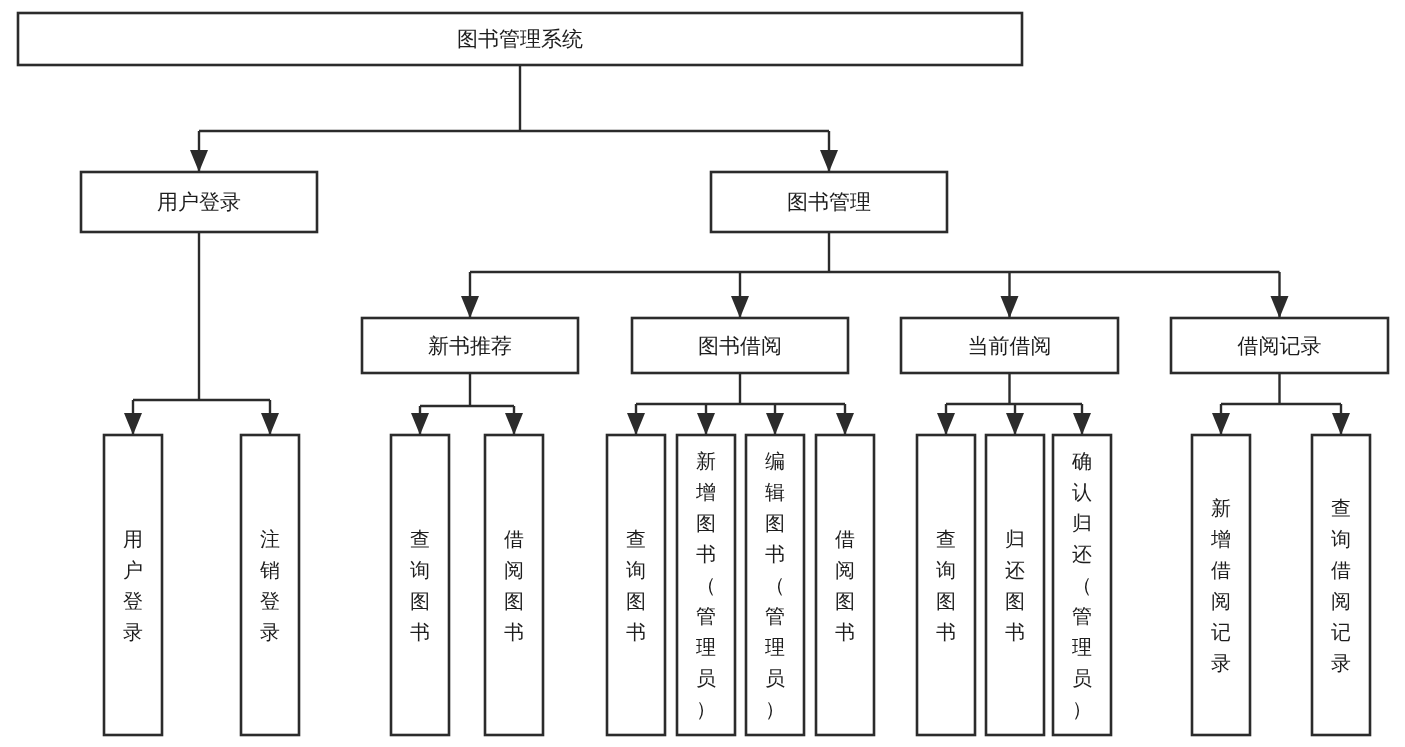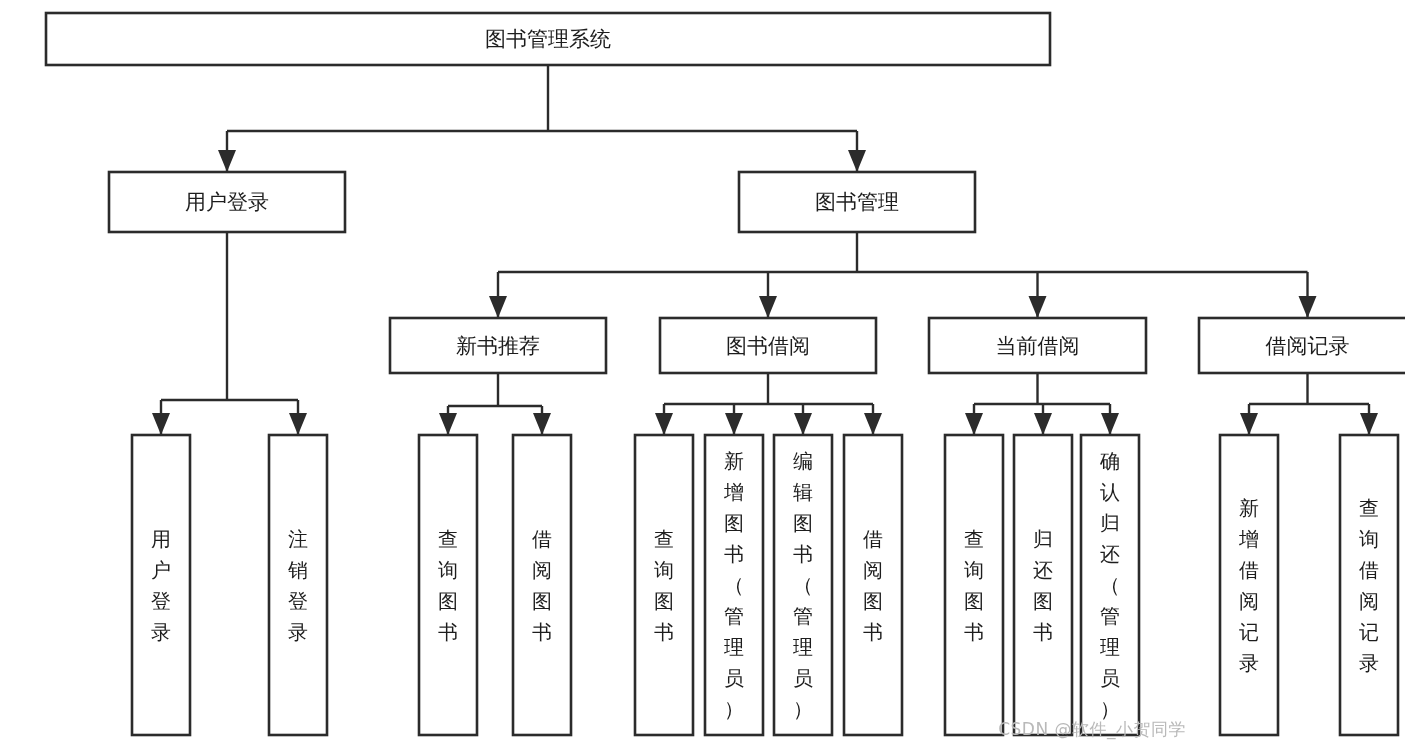--- a/index.html
+++ b/index.html
@@ -14,21 +14,20 @@
     position: relative;
     overflow: hidden;
     font-family: "DejaVu Sans", "Liberation Sans", sans-serif;
   }
   #diagram-root {
     position: absolute;
     left: 0;
     top: 0;
     width: 1166px;
     height: 747px;
-    margin-left: 28px;
   }
   svg.flow {
     display: block;
     width: 1405px;
     height: 747px;
     background: #ffffff;
   }
   .node-box {
     fill: #ffffff;
     stroke: #2b2b2b;
@@ -220,14 +219,13 @@
         <g>
           <rect x="1192" y="435" width="58" height="300" class="node-box leaf"></rect>
           <text x="1221" class="node-label vertical"><tspan x="1221" y="508.5">新</tspan><tspan x="1221" y="539.5">增</tspan><tspan x="1221" y="570.5">借</tspan><tspan x="1221" y="601.5">阅</tspan><tspan x="1221" y="632.5">记</tspan><tspan x="1221" y="663.5">录</tspan></text>
         </g>
         <g>
           <rect x="1312" y="435" width="58" height="300" class="node-box leaf"></rect>
           <text x="1341" class="node-label vertical"><tspan x="1341" y="508.5">查</tspan><tspan x="1341" y="539.5">询</tspan><tspan x="1341" y="570.5">借</tspan><tspan x="1341" y="601.5">阅</tspan><tspan x="1341" y="632.5">记</tspan><tspan x="1341" y="663.5">录</tspan></text>
         </g>
       </g>
   </svg>
-  <div class="watermark">CSDN @软件_小贺同学</div>
 </div>
 
 </body></html>

